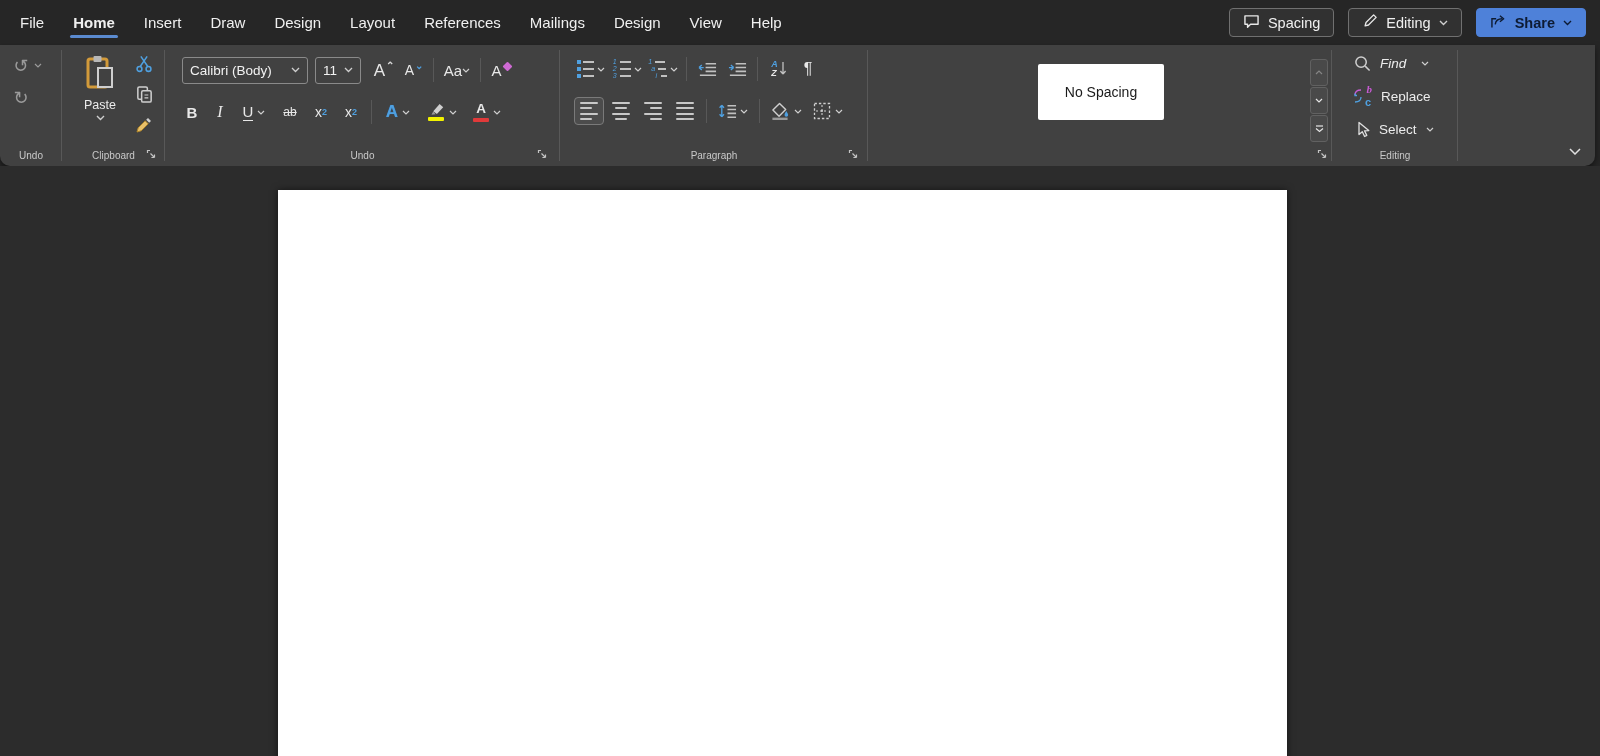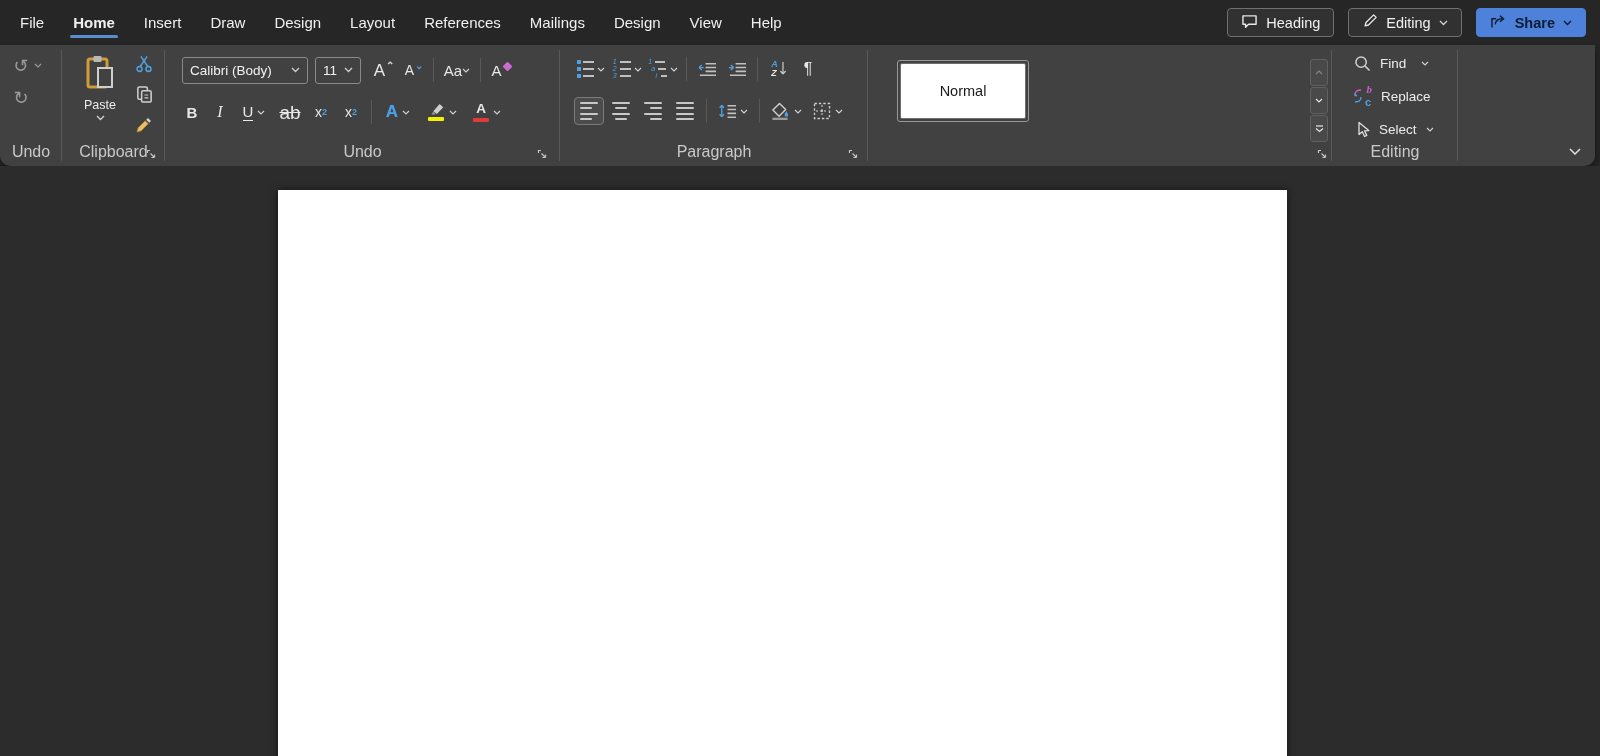--- a/index.html
+++ b/index.html
@@ -20,21 +20,21 @@
   .menu-item.active::after { content:""; position:absolute; left:-1px; right:-1px; bottom:1px; height:3px; border-radius:2px; background:#5b8bd0; }
   .topbar-right { margin-left:auto; display:flex; gap:14px; padding-right:14px; align-items:center; }
   .tb-btn { height:29px; display:flex; align-items:center; gap:8px; padding:0 13px; border:1px solid #707070; border-radius:4px; background:#313131; color:#f0f0f0; font-size:14.5px; }
   .tb-btn.share { background:#4e81d9; border-color:#4e81d9; color:#0d1b33; font-weight:600; }
 
   
   .ribbon { position:absolute; top:45px; left:0; width:1595px; height:121px; background:#414141; border-radius:0 0 10px 10px; box-shadow:0 3px 6px rgba(0,0,0,.5); }
   .group { position:absolute; top:0; height:100%; }
   .group::after { content:""; position:absolute; top:5px; bottom:5px; right:0; width:1px; background:#585858; }
   .group.nodiv::after { display:none; }
-  .group-label { position:absolute; bottom:5px; left:0; right:0; text-align:center; font-size:16px; color:#c9c9c9; }
+  .group-label { position:absolute; bottom:5px; left:0; right:0; text-align:center; font-size:10px; color:#c9c9c9; }
   .launcher { position:absolute; bottom:5px; width:15px; height:14px; display:flex; align-items:center; justify-content:center; }
 
   .rbtn { display:flex; align-items:center; justify-content:center; border-radius:4px; color:#e3e3e3; cursor:default; }
   .rbtn.selected { background:#4c4c4c; border:1px solid #7a7a7a; }
   .vsep { width:1px; height:24px; background:#585858; margin:0 4px; flex:0 0 1px; }
 
   .chev, .chev-s { flex:0 0 auto; }
 
   
   .undo-row { position:absolute; display:flex; align-items:center; }
@@ -139,21 +139,21 @@
     <span class="menu-item">View</span>
     <span class="menu-item">Help</span>
   </div>
   <div class="topbar-right">
     <div class="tb-btn">
       <span>
         <svg width="17" height="15" viewBox="0 0 18 16">
             <path d="M2 2 h14 v9 h-8 l-3.2 3.2 v-3.2 h-2.8 z" fill="none" stroke="#e8e8e8" stroke-width="1.5" stroke-linejoin="round"></path>
           </svg>
       </span>
-      <span>Heading</span>
+      <span>Spacing</span>
     </div>
     <div class="tb-btn">
       <span>
         <svg width="16" height="16" viewBox="0 0 18 18">
             <path d="M3.5 14.5 l1-3.8 8.6-8.6 2.8 2.8 -8.6 8.6 -3.8 1z" fill="none" stroke="#e8e8e8" stroke-width="1.5" stroke-linejoin="round"></path>
           </svg>
       </span>
       <span>Editing</span>
       <svg class="chev" width="9" height="6" viewBox="0 0 9 6">
           <path d="M1 1 l3.5 3.5 L8 1" fill="none" stroke="#cfcfcf" stroke-width="1.4"></path>
@@ -281,21 +281,21 @@
       <div class="rbtn" style="width:26px;">
         <span class="ltr ital">I</span>
       </div>
       <div class="rbtn" style="width:38px;gap:4px;">
         <span class="ltr und">U</span>
         <svg width="8" height="5" viewBox="0 0 8 5">
             <path d="M1 1 l3 3 3-3" fill="none" stroke="#cfcfcf" stroke-width="1.2"></path>
           </svg>
       </div>
       <div class="rbtn" style="width:30px;">
-        <span class="ltr strike" style="font-size:19px;">ab</span>
+        <span class="ltr strike" style="font-size:12px;">ab</span>
       </div>
       <div class="rbtn sub" style="width:28px;">
         <span class="ltr script-base">x</span>
           <span class="script-mark">2</span>
       </div>
       <div class="rbtn sup" style="width:28px;">
         <span class="ltr script-base">x</span>
           <span class="script-mark">2</span>
       </div>
       <div class="vsep"></div>
@@ -492,24 +492,22 @@
     <div class="group-label">Paragraph</div>
     <div class="launcher" style="right:7px;">
       <svg width="11" height="11" viewBox="0 0 11 11">
           <path d="M1.5 4 V1.5 H4" fill="none" stroke="#c4c4c4" stroke-width="1.2"></path>
           <path d="M4.5 4.5 L8.5 8.5 M8.5 8.5 V5.4 M8.5 8.5 H5.4" fill="none" stroke="#c4c4c4" stroke-width="1.2"></path>
         </svg>
     </div>
   </div>
 
   <div class="group" style="left:868px; width:464px;">
-    <div class="style-ring" style="left:29px; top:15px;">
-      <div class="style-card inner">
-        <span class="sc-normal">Normal</span>
-      </div>
+    <div class="style-card" style="position:absolute; left:170px; top:19px;">
+      <span class="sc-nospace">No Spacing</span>
     </div>
     <div class="style-scroll">
       <div class="sbtn">
         <svg width="8" height="5" viewBox="0 0 8 5">
             <path d="M1 4 l3-3 3 3" fill="none" stroke="#858585" stroke-width="1.2"></path>
           </svg>
       </div>
       <div class="sbtn">
         <svg width="8" height="5" viewBox="0 0 8 5">
             <path d="M1 1 l3 3 3-3" fill="none" stroke="#e6e6e6" stroke-width="1.2"></path>
@@ -524,21 +522,21 @@
     </div>
     <div class="launcher" style="right:2px;">
       <svg width="11" height="11" viewBox="0 0 11 11">
           <path d="M1.5 4 V1.5 H4" fill="none" stroke="#c4c4c4" stroke-width="1.2"></path>
           <path d="M4.5 4.5 L8.5 8.5 M8.5 8.5 V5.4 M8.5 8.5 H5.4" fill="none" stroke="#c4c4c4" stroke-width="1.2"></path>
         </svg>
     </div>
   </div>
 
   <div class="group" style="left:1332px; width:126px;">
-    <div class="erow" style="top:6px;">
+    <div class="erow" style="top:6px;font-style:italic;">
       <svg width="17" height="17" viewBox="0 0 18 18">
         <circle cx="7.5" cy="7.5" r="5.5" fill="none" stroke="#cfcfcf" stroke-width="1.6"></circle>
         <path d="M11.8 11.8 L16.5 16.5" stroke="#cfcfcf" stroke-width="1.6"></path>
       </svg>
       <span>Find</span>
       <svg width="8" height="5" viewBox="0 0 8 5" style="margin-left:6px;">
           <path d="M1 1 l3 3 3-3" fill="none" stroke="#cfcfcf" stroke-width="1.2"></path>
         </svg>
     </div>
     <div class="erow" style="top:39px;">

